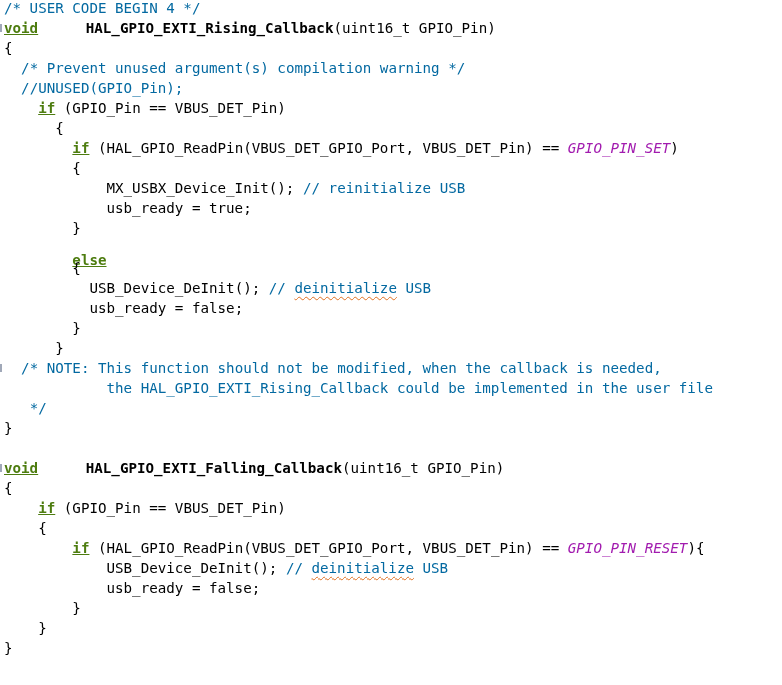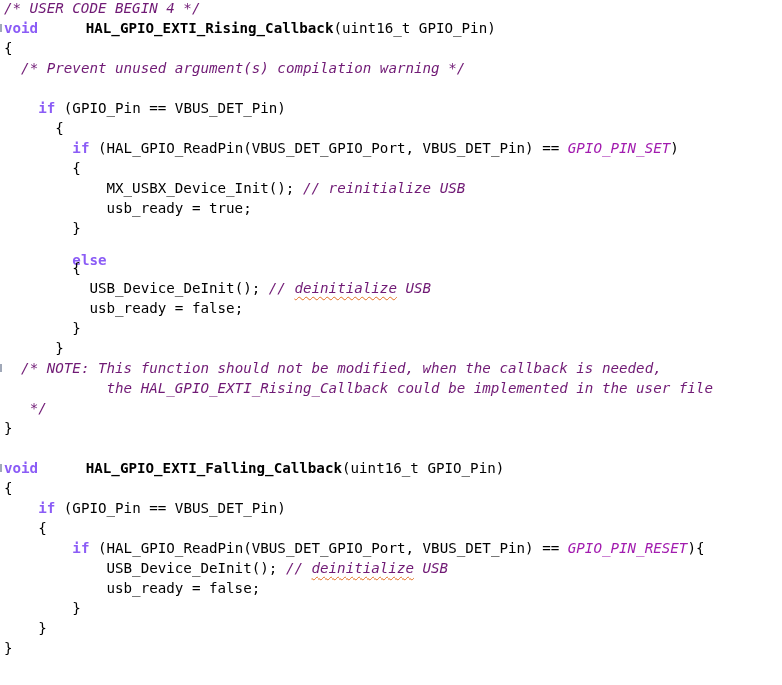--- a/index.html
+++ b/index.html
@@ -3,36 +3,36 @@
   <meta charset="utf-8">
   <style>
     html, body { margin: 0; padding: 0; background: #ffffff; }
     body { width: 782px; height: 685px; overflow: hidden; position: relative; }
     .editor {
       position: absolute; left: 0; top: 0; width: 782px; height: 685px;
       font-family: "DejaVu Sans Mono", "Liberation Mono", monospace;
       font-size: 14.2px; color: #000000;
     }
     .line { position: absolute; left: 4px; height: 20px; line-height: 20px; white-space: pre; }
-    .kw { color: #8b5cf6; font-weight: bold; }
+    .kw { color: #4d7c0f; font-weight: bold; text-decoration: underline; }
     .fn { font-weight: bold; padding-left: 39px; }
-    .cm { color: #701a75; font-style: italic; }
+    .cm { color: #0369a1; }
     .mc { color: #a21caf; font-style: italic; }
     .spell { text-decoration: underline wavy #e07020; text-decoration-thickness: 1px; text-underline-offset: 3px; }
     .marker { position: absolute; left: 0; width: 2px; height: 8px; background: #a0a8b8; }
   </style>
 </head>
 <body>
 
 <div class="editor" id="editor">
     <div class="line" style="top: -2px;"><span></span><span class="cm">/* USER CODE BEGIN 4 */</span></div>
     <div class="line" style="top: 18px;"><span></span><span class="kw">void</span><span> </span><span class="fn">HAL_GPIO_EXTI_Rising_Callback</span><span>(uint16_t GPIO_Pin)</span></div>
     <div class="line" style="top: 38px;"><span></span><span>{</span></div>
     <div class="line" style="top: 58px;"><span>  </span><span class="cm">/* Prevent unused argument(s) compilation warning */</span></div>
-    <div class="line" style="top: 78px;"><span>  </span></div>
+    <div class="line" style="top: 78px;"><span>  </span><span class="cm">//UNUSED(GPIO_Pin);</span></div>
     <div class="line" style="top: 98px;"><span>    </span><span class="kw">if</span><span> (GPIO_Pin == VBUS_DET_Pin)</span></div>
     <div class="line" style="top: 118px;"><span>      </span><span>{</span></div>
     <div class="line" style="top: 138px;"><span>        </span><span class="kw">if</span><span> (HAL_GPIO_ReadPin(VBUS_DET_GPIO_Port, VBUS_DET_Pin) == </span><span class="mc">GPIO_PIN_SET</span><span>)</span></div>
     <div class="line" style="top: 158px;"><span>        </span><span>{</span></div>
     <div class="line" style="top: 178px;"><span>            </span><span>MX_USBX_Device_Init(); </span><span class="cm">// reinitialize USB</span></div>
     <div class="line" style="top: 198px;"><span>            </span><span>usb_ready = true;</span></div>
     <div class="line" style="top: 218px;"><span>        </span><span>}</span></div>
     <div class="line" style="top: 250px;"><span>        </span><span class="kw">else</span></div>
     <div class="line" style="top: 258px;"><span>        </span><span>{</span></div>
     <div class="line" style="top: 278px;"><span>          </span><span>USB_Device_DeInit(); </span><span class="cm">// </span><span class="cm spell">deinitialize</span><span class="cm"> USB</span></div>

